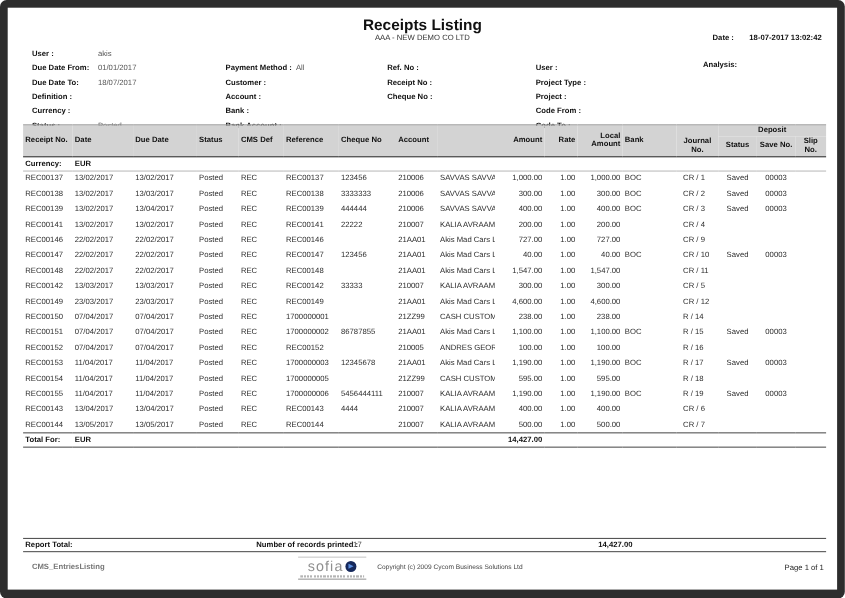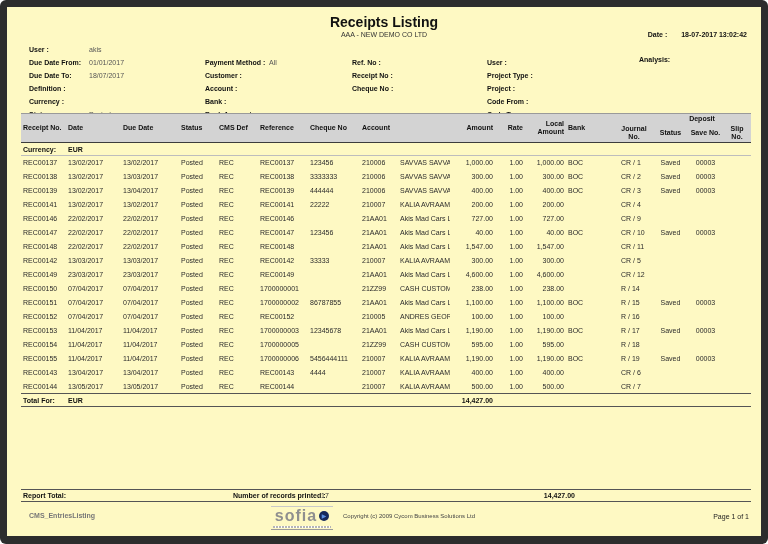--- a/index.html
+++ b/index.html
@@ -1,18 +1,18 @@
 <!DOCTYPE html>
 <html><head>
 <meta charset="utf-8">
 <style>
   * { margin:0; padding:0; box-sizing:border-box; }
   html,body { width:768px; height:544px; font-family:"Liberation Sans", sans-serif; }
   .frame { position:absolute; width:768px; height:544px; background:#2d2d2d; border-radius:6px; }
-  .page { position:absolute; left:7px; top:7px; width:754px; height:529px; background:#fef9c3; overflow:hidden; }
+  .page { position:absolute; left:7px; top:7px; width:754px; height:529px; background:#ffffff; overflow:hidden; }
 
   
   .rpt-title { position:absolute; top:7px; left:0; width:100%; text-align:center; font-size:14px; font-weight:bold; color:#111; }
   .rpt-company { position:absolute; top:24px; left:0; width:100%; text-align:center; font-size:7px; color:#333; }
   .rpt-date { position:absolute; top:24px; right:14px; font-size:7px; color:#111; }
   .rpt-date .lbl { font-weight:bold; margin-right:14px; }
   .rpt-date .val { font-weight:bold; }
 
   .fcol { position:absolute; font-size:7px; color:#222; }
   .frow { height:13px; line-height:13px; white-space:nowrap; }
@@ -57,21 +57,21 @@
                   border-top:1px solid #555; border-bottom:1px solid #555; font-size:7px; line-height:12px; }
   .footer-total .rt-label { position:absolute; left:2px; font-weight:bold; color:#111; }
   .footer-total .rec-label { position:absolute; left:212px; font-weight:bold; color:#111; }
   .footer-total .rec-value { position:absolute; left:300px; color:#333; }
   .footer-total .rt-amount { position:absolute; left:478px; width:76px; text-align:right; font-weight:bold; color:#111; }
 
   .footer-brand { position:absolute; left:14px; top:497px; width:730px; height:28px; font-size:7px; }
   .report-id { position:absolute; left:8px; top:8px; color:#777; font-weight:bold; }
   .logo { position:absolute; left:250px; top:2px; width:62px; text-align:center;
           border-top:1px solid #c9c9c9; border-bottom:1px solid #9a9a9a; padding:0 2px 1px 2px; }
-  .logo-text { font-size:16px; color:#8f8f8f; font-weight:bold; letter-spacing:1px; vertical-align:middle; }
+  .logo-text { font-size:13px; color:#8f8f8f; font-weight:normal; letter-spacing:1px; vertical-align:middle; }
   .logo-icon { display:inline-block; width:10px; height:10px; border-radius:50%;
                background:#16295c; color:#5b8fe0; font-size:6px; line-height:10px; text-align:center;
                vertical-align:middle; margin-left:2px; }
   .logo-caption { height:2px; margin-top:1px;
                   background:repeating-linear-gradient(90deg,#b5b5b5 0 2px,#fff 2px 3px); }
   .copyright { position:absolute; left:322px; top:9px; font-size:6px; color:#444; }
   .page-num { position:absolute; right:2px; top:9px; color:#222; }
 </style>
 </head>
 <body>

